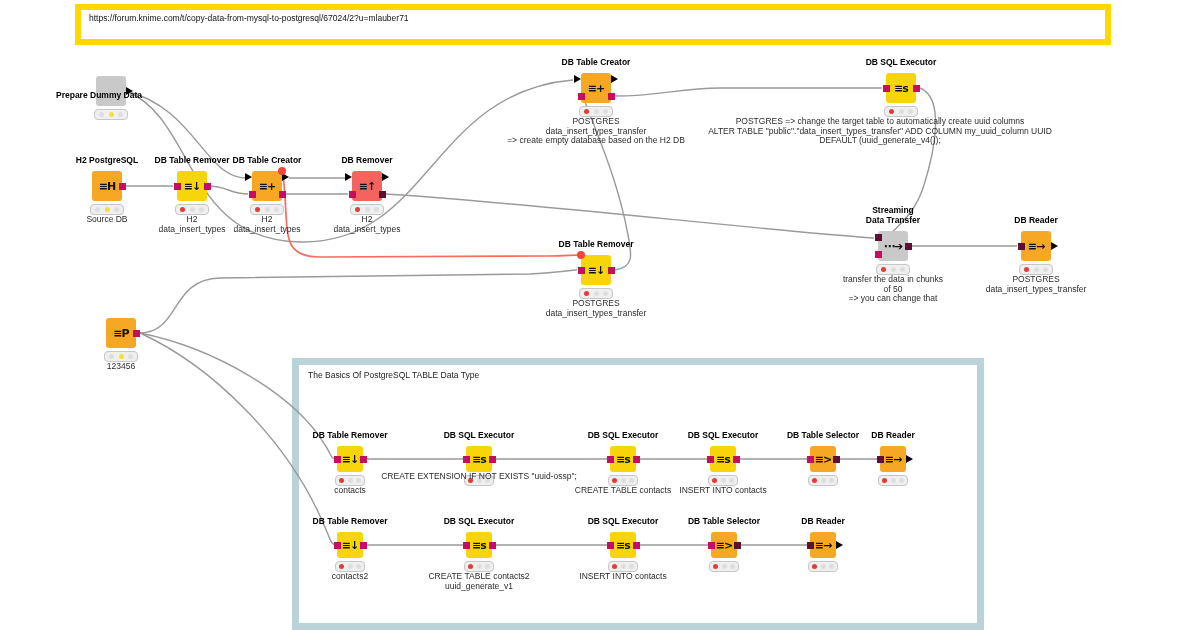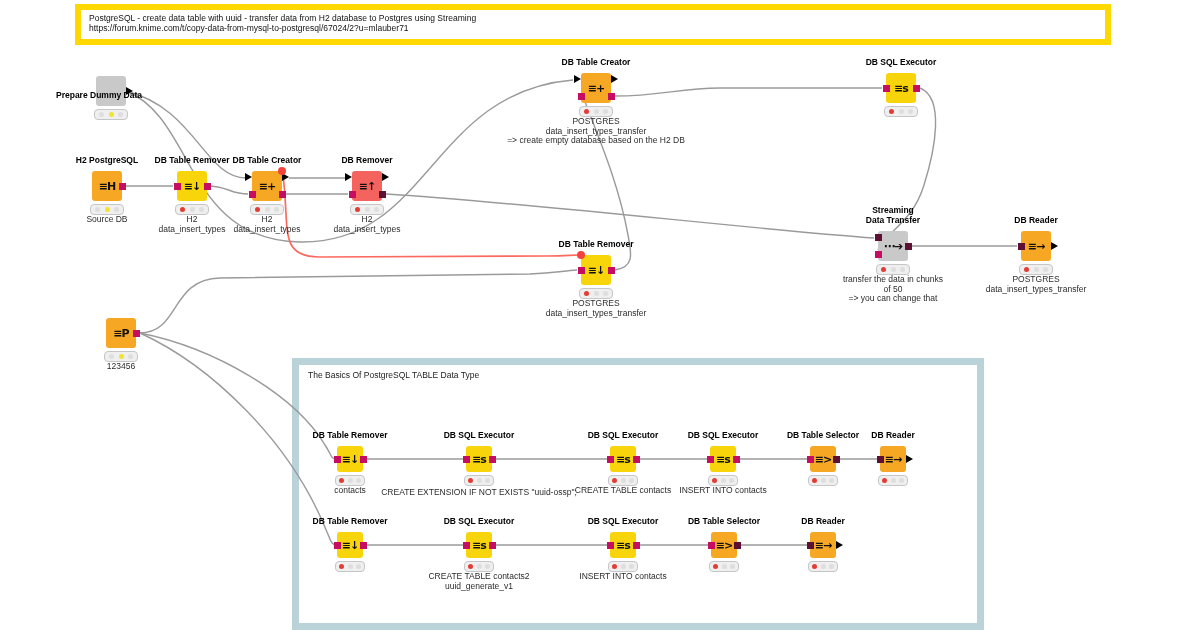--- a/index.html
+++ b/index.html
@@ -29,21 +29,20 @@
   .dot{width:5px;height:5px;border-radius:50%;background:#dedede;}
   .dot.red{background:#E23D35;}
   .dot.yel{background:#F2E330;}
 </style>
 </head>
 <body>
 
 <div id="canvas">
 
   <div class="banner">
-    <div>PostgreSQL -  create data table with uuid - transfer data from H2 database to Postgres using Streaming</div>
     <div>https://forum.knime.com/t/copy-data-from-mysql-to-postgresql/67024/2?u=mlauber71</div>
   </div>
 
   <div class="tutorial-box">
     <div>The Basics Of PostgreSQL TABLE Data Type</div>
   </div>
 
   <svg id="wires" width="1200" height="630">
       <path d="M126,91 C195,108 205,178 246,178" stroke="#9a9a9a" stroke-width="1.4" fill="none"></path>
       <path d="M126,91 C195,118 185,240 300,242 C430,244 430,92 573,80" stroke="#9a9a9a" stroke-width="1.4" fill="none"></path>
@@ -157,20 +156,22 @@
       <div class="node" style="left: 886px; top: 73px; width: 30px; height: 30px; background: rgb(248, 213, 10);">
         <span class="icon">≡s</span>
       </div>
       <div class="sq" style="left: 882.5px; top: 84.5px; background: rgb(197, 13, 98);"></div>
       <div class="sq" style="left: 912.5px; top: 84.5px; background: rgb(197, 13, 98);"></div>
       <div class="light" style="left: 884px; top: 106px; width: 32px;">
         <span class="dot red"></span>
         <span class="dot"></span>
         <span class="dot"></span>
       </div>
+      <div class="slabel" style="left: 700px; top: 117px;">POSTGRES =&gt; change the target table to automatically create uuid columns
+ALTER TABLE "public"."data_insert_types_transfer" ADD COLUMN my_uuid_column UUID DEFAULT (uuid_generate_v4());</div>
       <div class="nlabel" style="left: 506px; top: 239px;">DB Table Remover</div>
       <div class="node" style="left: 581px; top: 255px; width: 30px; height: 30px; background: rgb(248, 213, 10);">
         <span class="icon">≡↓</span>
       </div>
       <div class="sq" style="left: 577.5px; top: 266.5px; background: rgb(197, 13, 98);"></div>
       <div class="sq" style="left: 607.5px; top: 266.5px; background: rgb(197, 13, 98);"></div>
       <div class="fdot" style="left: 577px; top: 251px;"></div>
       <div class="light" style="left: 579px; top: 288px; width: 32px;">
         <span class="dot red"></span>
         <span class="dot"></span>
@@ -233,21 +234,21 @@
       <div class="node" style="left: 466px; top: 446px; width: 26px; height: 26px; background: rgb(248, 213, 10);">
         <span class="icon">≡s</span>
       </div>
       <div class="sq" style="left: 462.5px; top: 455.5px; background: rgb(197, 13, 98);"></div>
       <div class="sq" style="left: 488.5px; top: 455.5px; background: rgb(197, 13, 98);"></div>
       <div class="light" style="left: 464px; top: 475px; width: 28px;">
         <span class="dot red"></span>
         <span class="dot"></span>
         <span class="dot"></span>
       </div>
-      <div class="slabel" style="left: 299px; top: 488px;">CREATE EXTENSION IF NOT EXISTS "uuid-ossp";</div>
+      <div class="slabel" style="left: 299px; top: 472px;">CREATE EXTENSION IF NOT EXISTS "uuid-ossp";</div>
       <div class="nlabel" style="left: 533px; top: 430px;">DB SQL Executor</div>
       <div class="node" style="left: 610px; top: 446px; width: 26px; height: 26px; background: rgb(248, 213, 10);">
         <span class="icon">≡s</span>
       </div>
       <div class="sq" style="left: 606.5px; top: 455.5px; background: rgb(197, 13, 98);"></div>
       <div class="sq" style="left: 632.5px; top: 455.5px; background: rgb(197, 13, 98);"></div>
       <div class="light" style="left: 608px; top: 475px; width: 28px;">
         <span class="dot red"></span>
         <span class="dot"></span>
         <span class="dot"></span>
@@ -291,20 +292,21 @@
       <div class="node" style="left: 337px; top: 532px; width: 26px; height: 26px; background: rgb(248, 213, 10);">
         <span class="icon">≡↓</span>
       </div>
       <div class="sq" style="left: 333.5px; top: 541.5px; background: rgb(197, 13, 98);"></div>
       <div class="sq" style="left: 359.5px; top: 541.5px; background: rgb(197, 13, 98);"></div>
       <div class="light" style="left: 335px; top: 561px; width: 28px;">
         <span class="dot red"></span>
         <span class="dot"></span>
         <span class="dot"></span>
       </div>
+      <div class="slabel" style="left: 170px; top: 572px;">contacts2</div>
       <div class="nlabel" style="left: 389px; top: 516px;">DB SQL Executor</div>
       <div class="node" style="left: 466px; top: 532px; width: 26px; height: 26px; background: rgb(248, 213, 10);">
         <span class="icon">≡s</span>
       </div>
       <div class="sq" style="left: 462.5px; top: 541.5px; background: rgb(197, 13, 98);"></div>
       <div class="sq" style="left: 488.5px; top: 541.5px; background: rgb(197, 13, 98);"></div>
       <div class="light" style="left: 464px; top: 561px; width: 28px;">
         <span class="dot red"></span>
         <span class="dot"></span>
         <span class="dot"></span>

